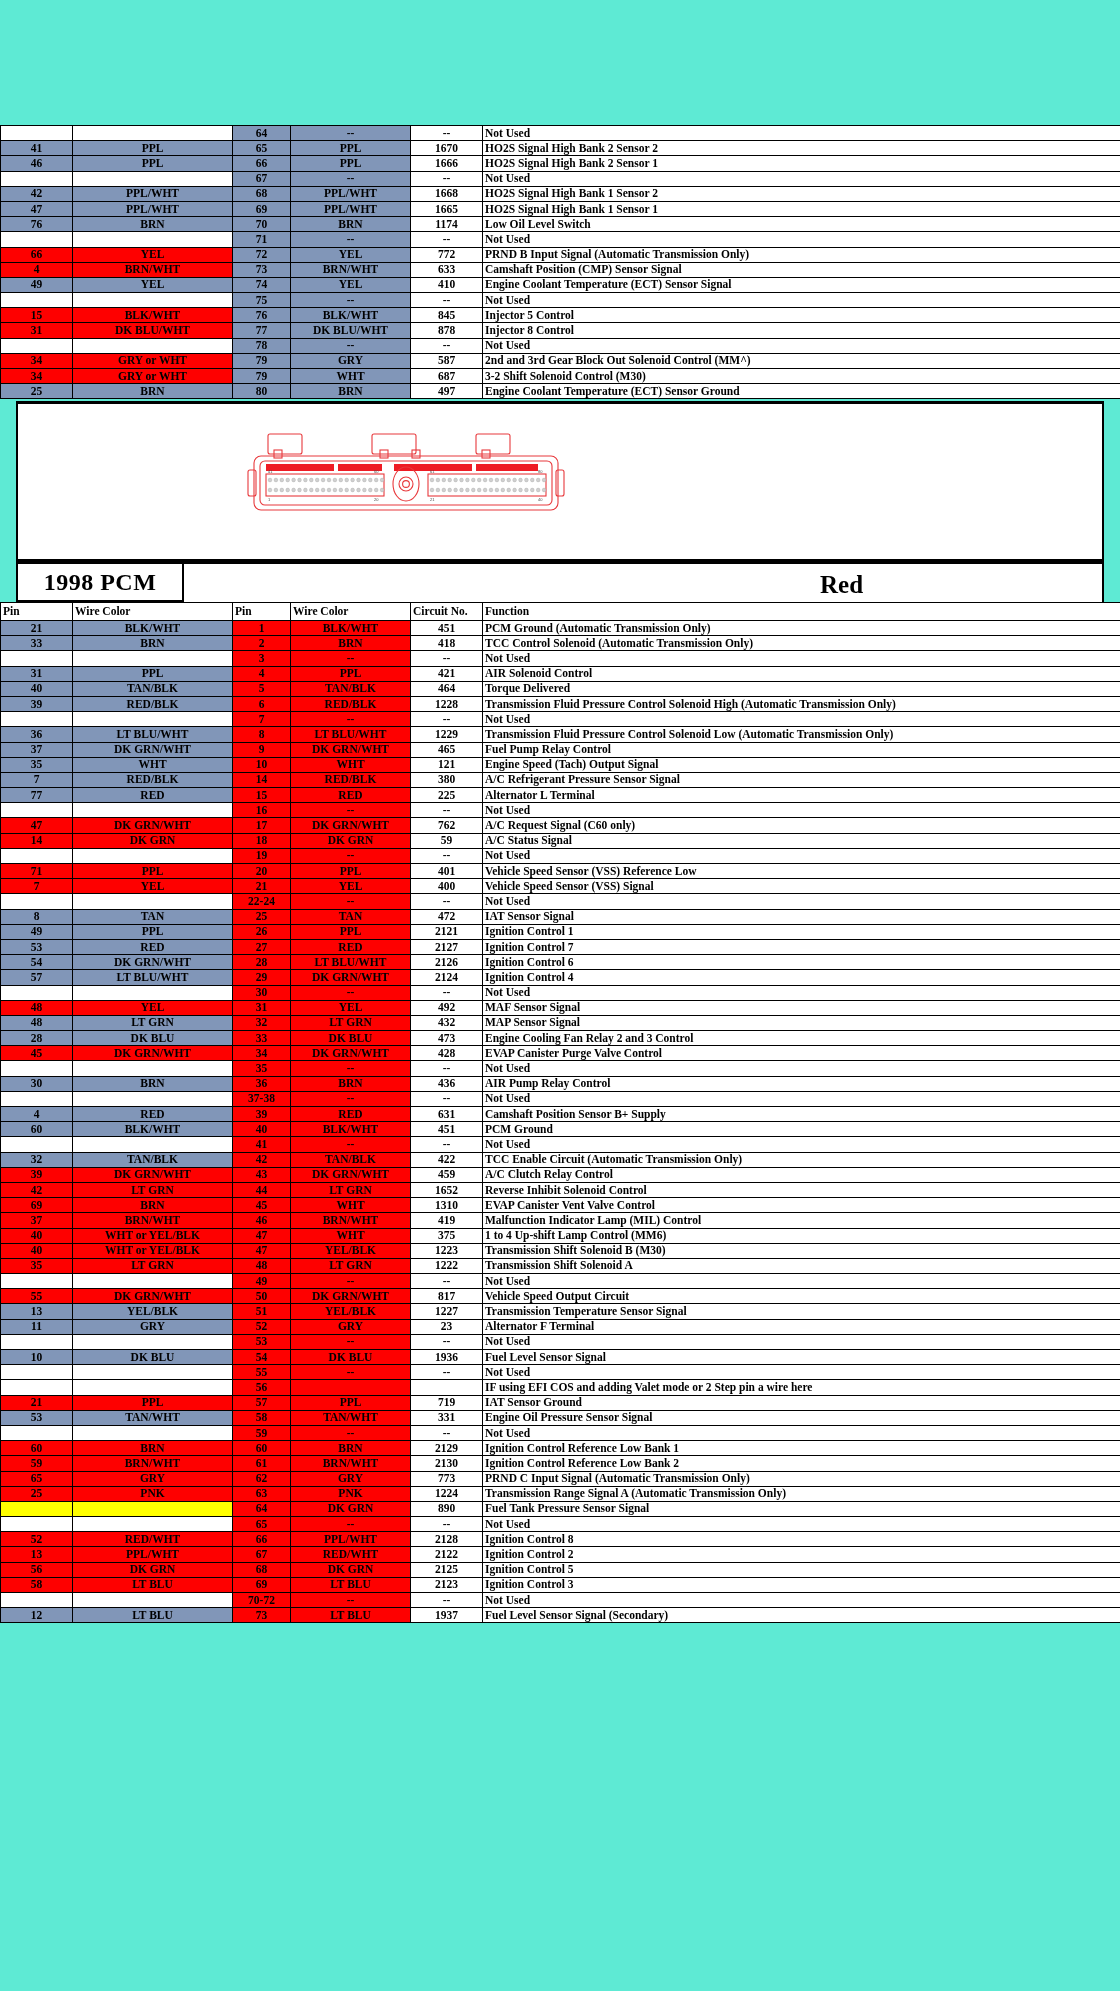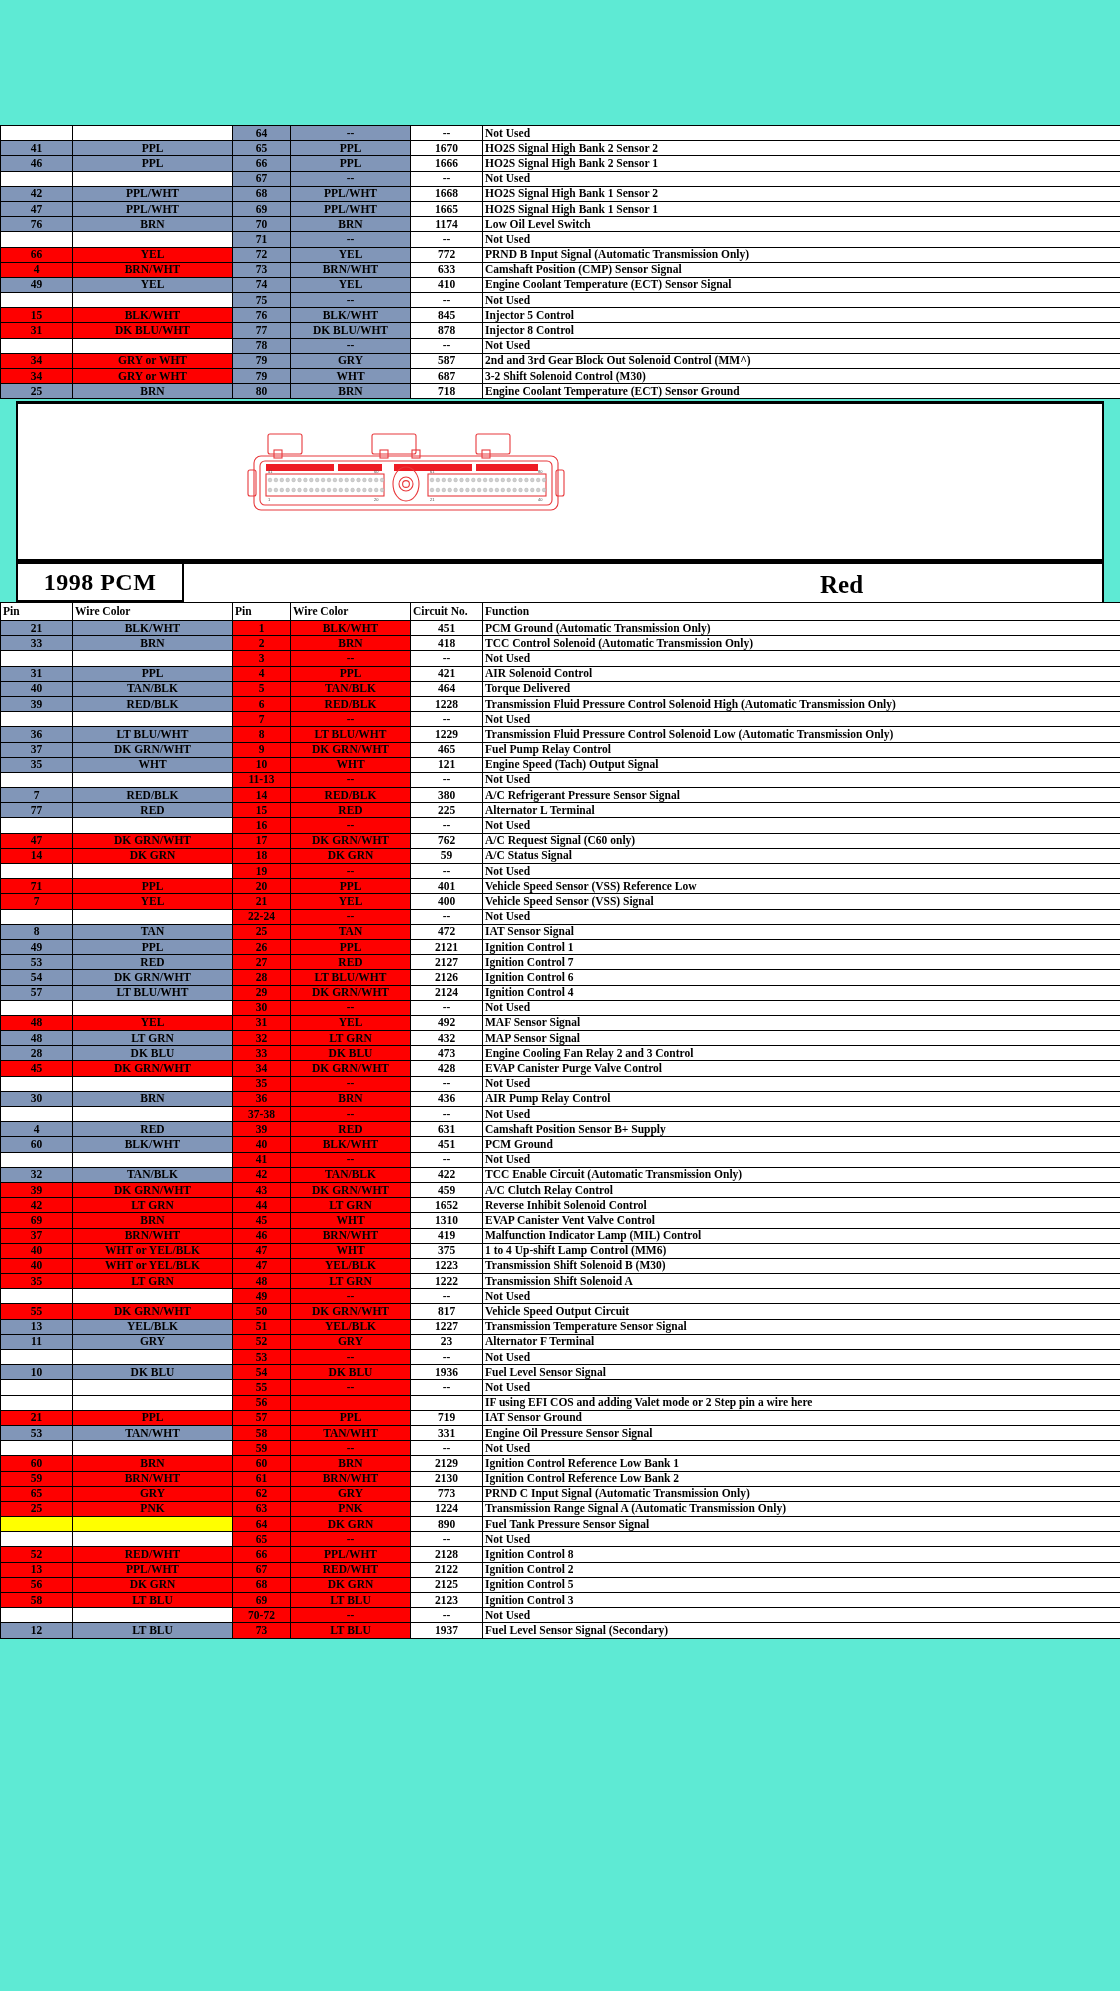--- a/index.html
+++ b/index.html
@@ -237,21 +237,21 @@
             <td class="pin f-blue">79</td>
             <td class="wc f-blue">WHT</td>
             <td class="cir f-white">687</td>
             <td class="fun f-white rheavy">3-2 Shift Solenoid Control (M30)</td>
           </tr>
           <tr>
             <td class="pin f-blue lheavy">25</td>
             <td class="wc f-blue">BRN</td>
             <td class="pin f-blue">80</td>
             <td class="wc f-blue">BRN</td>
-            <td class="cir f-white">718</td>
+            <td class="cir f-white">497</td>
             <td class="fun f-white rheavy">Engine Coolant Temperature (ECT) Sensor Ground</td>
           </tr>
         </tbody>
     </table>
   </div>
 
   <div id="connector-band"></div>
 
   <svg id="connector-art" viewBox="0 0 320 92">
     <g stroke="#e8393c" fill="none" stroke-width="1.1">
@@ -489,28 +489,20 @@
           </tr>
           <tr>
             <td class="pin f-blue lheavy">35</td>
             <td class="wc f-blue">WHT</td>
             <td class="pin f-red">10</td>
             <td class="wc f-red">WHT</td>
             <td class="cir f-white">121</td>
             <td class="fun f-white rheavy">Engine Speed (Tach) Output Signal</td>
           </tr>
           <tr>
-            <td class="pin f-none lheavy">&nbsp;</td>
-            <td class="wc f-none">&nbsp;</td>
-            <td class="pin f-red">11-13</td>
-            <td class="wc f-red">--</td>
-            <td class="cir f-white">--</td>
-            <td class="fun f-white rheavy">Not Used</td>
-          </tr>
-          <tr>
             <td class="pin f-blue lheavy">7</td>
             <td class="wc f-blue">RED/BLK</td>
             <td class="pin f-red">14</td>
             <td class="wc f-red">RED/BLK</td>
             <td class="cir f-white">380</td>
             <td class="fun f-white rheavy">A/C Refrigerant Pressure Sensor Signal</td>
           </tr>
           <tr>
             <td class="pin f-blue lheavy">77</td>
             <td class="wc f-blue">RED</td>

